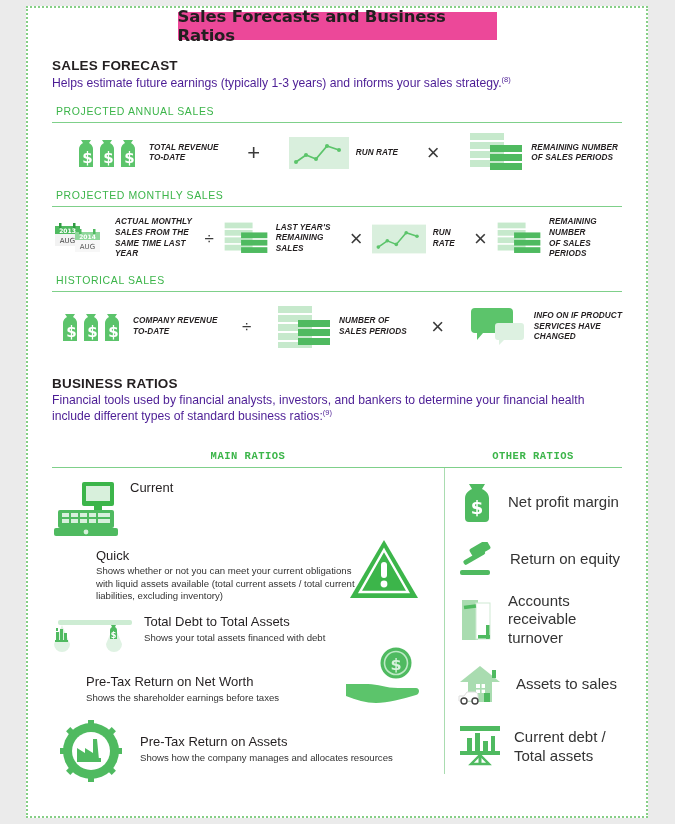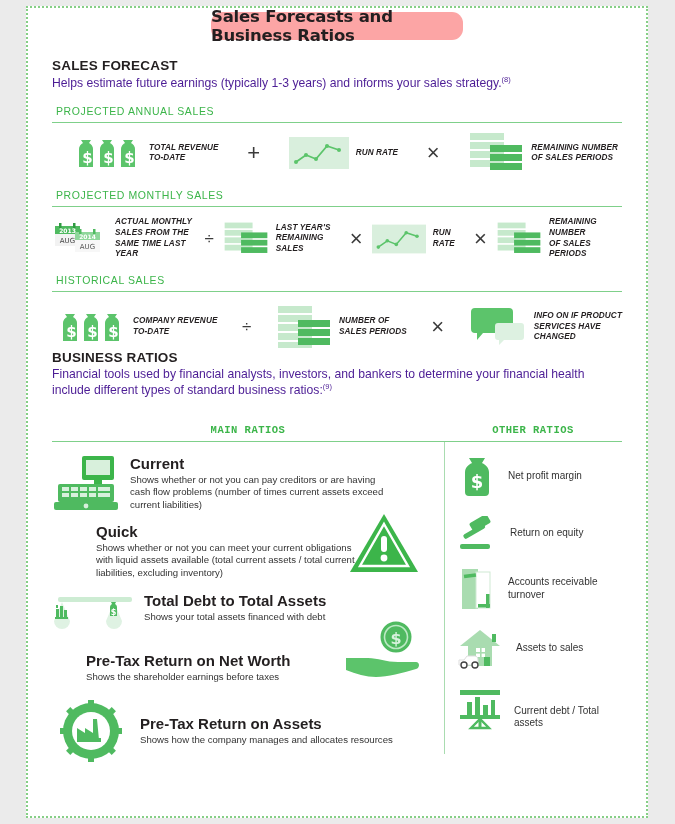--- a/index.html
+++ b/index.html
@@ -11,23 +11,23 @@
   }
   .page {
     position: absolute; left: 26px; top: 6px;
     width: 622px; height: 812px;
     background: #ffffff;
     border: 2px dotted #86cf86;
     padding: 0 24px;
   }
   
   .title-band {
-    margin: 4px auto 0; width: 252px; height: 28px;
-    background: #fca5a5;
-    display: flex; align-items: center; justify-content: center; border-radius: 11px;
+    margin: 4px auto 0; width: 319px; height: 28px;
+    background: #ec4899;
+    display: flex; align-items: center; justify-content: center;
   }
   .title-band .t {
     font-family: "DejaVu Sans", sans-serif;
     font-weight: bold; font-size: 16.5px; color: #231f20;
     letter-spacing: -0.2px;
   }
   
   .sec-title {
     font-weight: bold; font-size: 13.5px; color: #231f20;
     letter-spacing: .2px;
@@ -56,21 +56,21 @@
   }
   .op {
     font-size: 22px; color: #3b3b3b; font-weight: 300;
     line-height: 1; margin: 0 9px; flex: none;
   }
   .op.small { font-size: 17px; }
   .spacer { flex: 1 1 auto; }
   
   svg { display: block; }
   
-  .br-wrap { }
+  .br-wrap { margin-top: 26px; }
   .cols-head {
     display: flex; margin-top: 20px; align-items: flex-end;
   }
   .cols-head .c1 { width: 392px; text-align: center; }
   .cols-head .c2 { flex: 1; text-align: center; }
   .col-label {
     color: #3cb54a; font-weight: bold; font-size: 10.5px; letter-spacing: .5px; font-family: Liberation Mono, monospace;
   }
   .cols-rule { display: flex; margin-top: 4px; }
   .cols-rule .r1 { width: 392px; height: 1px; background: #7fd08a; }
@@ -78,28 +78,28 @@
   .cols-body { display: flex; position: relative; }
   .divider {
     position: absolute; left: 392px; top: 0; bottom: 8px;
     width: 1px; background: #a9dcb0;
   }
   .main-col { width: 392px; position: relative; padding-top: 6px; }
   .other-col { flex: 1; padding-top: 6px; padding-left: 14px; }
   .ratio { display: flex; align-items: flex-start; margin-top: 6px; }
   .ratio .txt { margin-left: 10px; }
   .ratio .name {
-    font-weight: bold; font-size: 15px; color: #231f20; line-height: 1.3;
+    font-weight: normal; font-size: 13px; color: #231f20; line-height: 1.3;
   }
   .ratio .desc {
     font-size: 9.6px; color: #333; line-height: 1.28; margin-top: 1px;
   }
   .other-item { display: flex; align-items: center; margin-top: 10px; }
   .other-item .olbl {
-    font-size: 10px; color: #333; line-height: 1.25; margin-left: 12px;
+    font-size: 15px; color: #333; line-height: 1.25; margin-left: 12px;
   }
   .float-icon { position: absolute; }
 </style>
 </head>
 <body>
 
 <div class="page">
 
   <div class="title-band">
     <span class="t">Sales Forecasts and Business Ratios</span>
@@ -389,21 +389,20 @@
                 <rect x="28" y="39" width="7" height="4"></rect>
                   <rect x="37" y="39" width="7" height="4"></rect>
                 <rect x="46" y="39" width="12" height="4"></rect>
               </g>
               <rect x="2" y="48" width="64" height="8" rx="2" fill="#4fba60"></rect>
               <circle cx="34" cy="52" r="2.4" fill="#d8f0dc"></circle>
             </svg>
           </span>
           <div class="txt" style="max-width:268px;">
             <div class="name">Current</div>
-            <div class="desc">Shows whether or not you can pay creditors or are having cash flow problems (number of times current assets exceed current liabilities)</div>
           </div>
         </div>
 
         <div class="ratio" style="margin-top:10px;">
           <div class="txt" style="max-width:262px; margin-left:44px;">
             <div class="name">Quick</div>
             <div class="desc">Shows whether or not you can meet your current obligations with liquid assets available (total current assets / total current liabilities, excluding inventory)</div>
           </div>
         </div>
 

